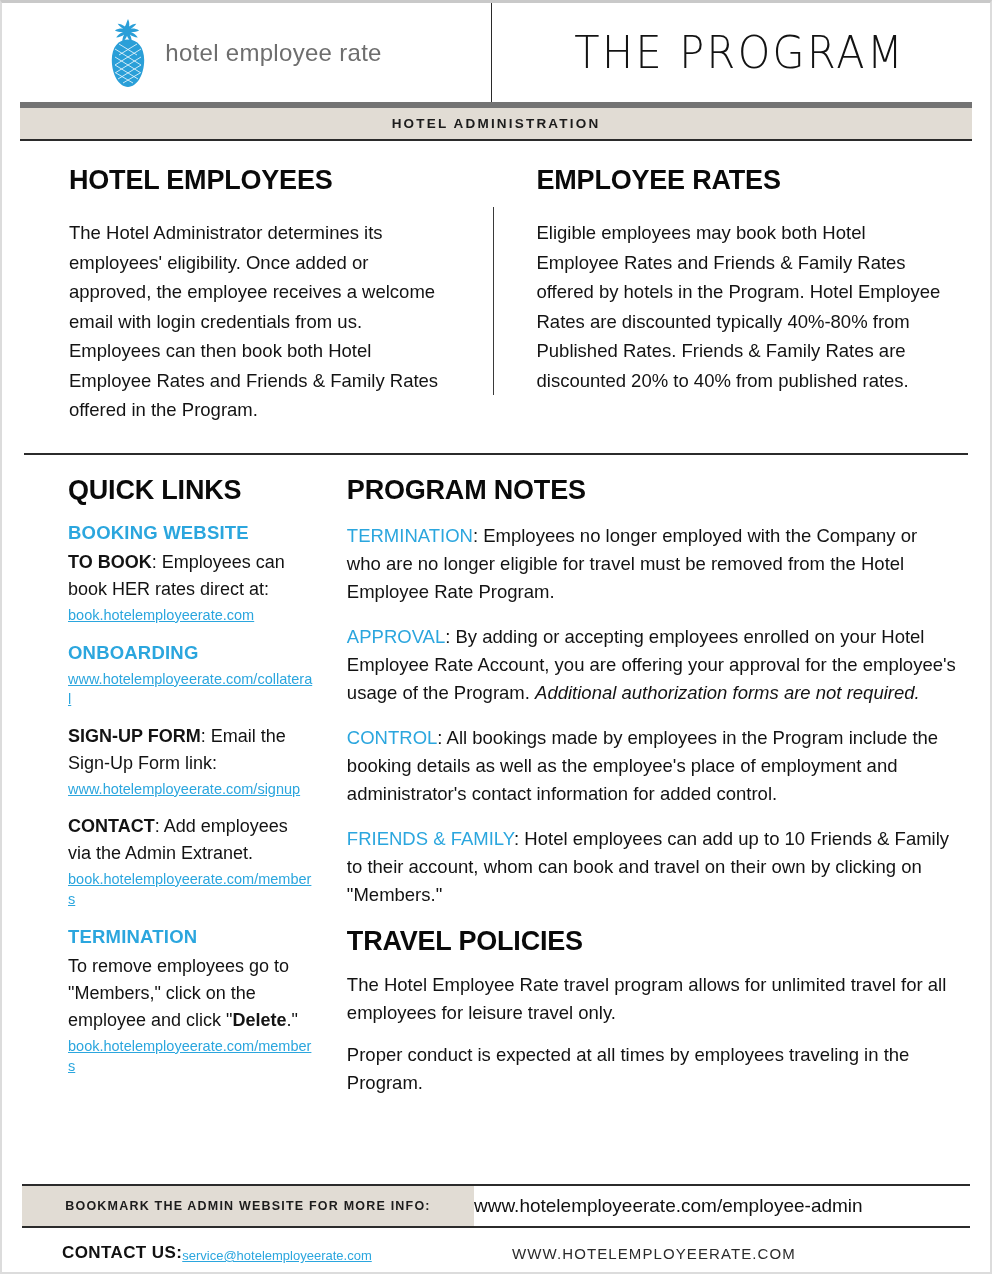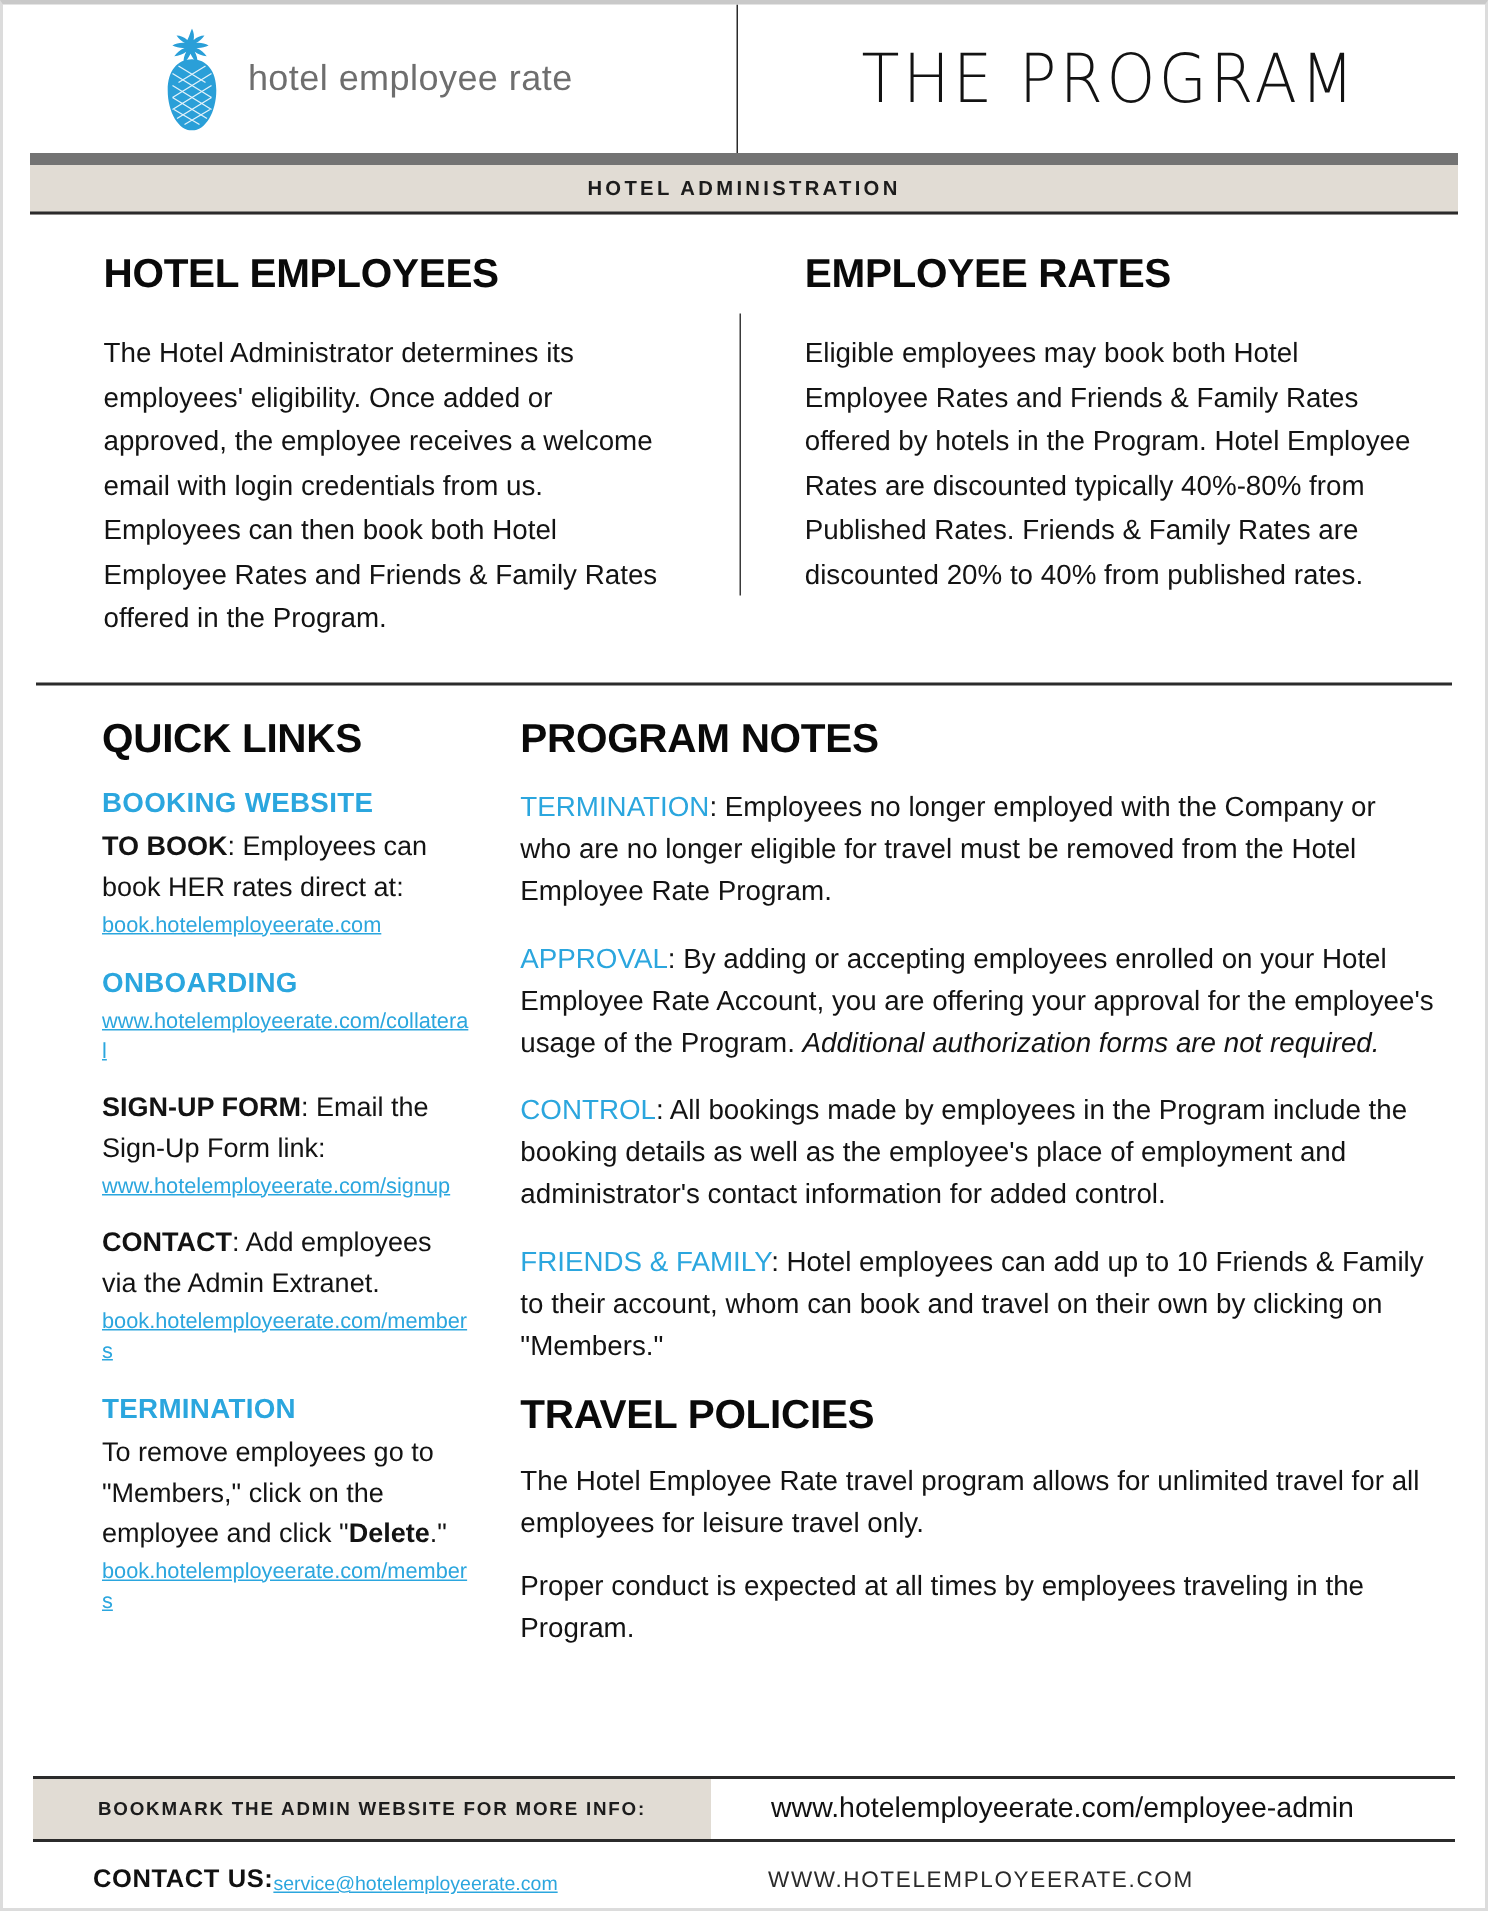--- a/index.html
+++ b/index.html
@@ -81,21 +81,21 @@
     white-space: nowrap;
     transform: scaleX(0.92);
     transform-origin: center;
   }
 
   
   .section-bar {
     margin: 0 18px;
     height: 31px;
     background: #e1dcd4;
-    border-top: 8px solid #737373;
+    border-top: 6px solid #737373;
     border-bottom: 2px solid #2b2b2b;
     display: flex;
     align-items: center;
     justify-content: center;
   }
   .section-bar-label {
     font-size: 13.5px;
     font-weight: bold;
     letter-spacing: 2.2px;
     color: #1c1c1c;
@@ -221,41 +221,39 @@
     position: absolute;
     left: 20px;
     right: 20px;
     top: 1181px;
     height: 44px;
     border-top: 2px solid #2b2b2b;
     border-bottom: 2px solid #2b2b2b;
     display: flex;
     align-items: stretch;
     box-sizing: border-box;
-    gap: 18px;
   }
   .bookmark-label {
     width: 452px;
     background: #e1dcd4;
     display: flex;
     align-items: center;
     justify-content: center;
     font-size: 12.5px;
     font-weight: bold;
     letter-spacing: 1.2px;
     color: #1c1c1c;
     box-sizing: border-box;
     padding: 0 10px;
     white-space: nowrap;
   }
   .bookmark-url {
     flex: 1;
     display: flex;
     align-items: center;
-    padding-left: 22px;
     font-size: 19px;
     color: #111111;
     box-sizing: border-box;
   }
 
   
   .contact {
     position: absolute;
     left: 20px;
     right: 20px;

